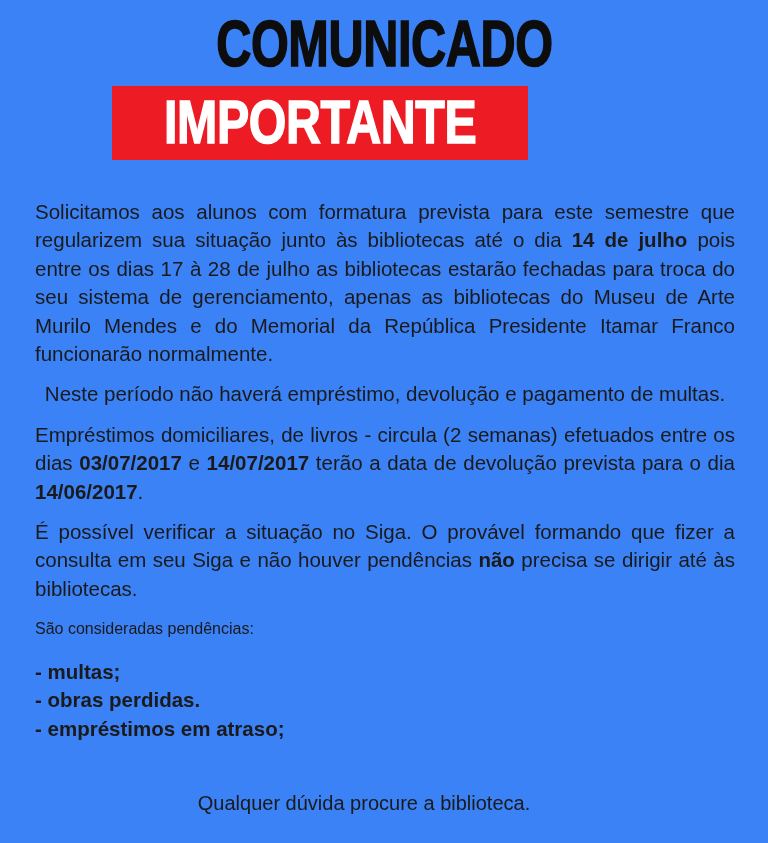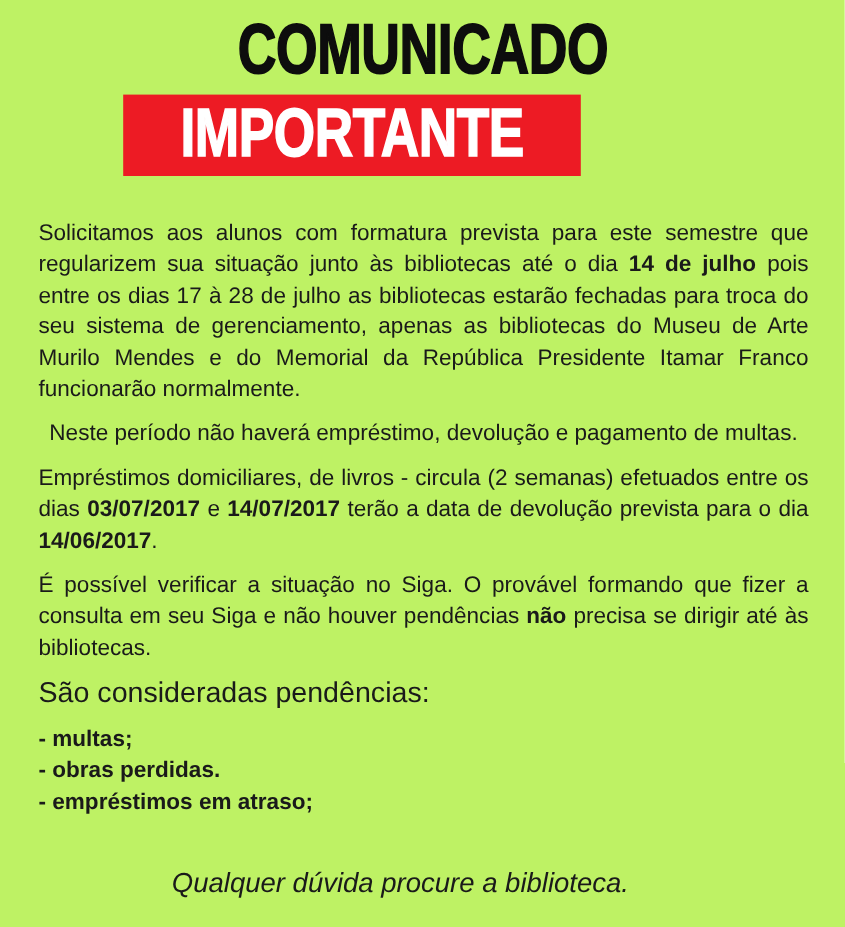--- a/index.html
+++ b/index.html
@@ -13,21 +13,21 @@
     overflow: hidden;
     font-family: "Liberation Sans", sans-serif;
     color: #1a1a1a;
     position: relative;
   }
 
   #page {
     position: relative;
     width: 768px;
     height: 843px;
-    background: #bef264;
+    background: #3b82f6;
   }
 
   
   .headline-area {
     position: absolute;
     left: 0;
     top: 0;
     width: 768px;
     height: 182px;
   }
@@ -93,46 +93,45 @@
     text-align: justify;
     text-justify: inter-word;
     -webkit-font-smoothing: antialiased;
   }
   .para.last-flow {
     text-align: center;
   }
   .para b, .para strong { font-weight: 700; }
 
   .list-intro {
-    font-size: 26px;
+    font-size: 16px;
     line-height: 28.4px;
     margin: 0 0 14px 0;
     color: #1a1a1a;
   }
 
   .list {
     margin: 0;
     padding: 0;
     list-style: none;
     font-weight: bold;
   }
   .list li {
     font-size: 20.5px;
     line-height: 28.4px;
     color: #1a1a1a;
   }
 
   .footer-line {
     margin-top: 46px;
-    font-size: 25px;
+    font-size: 20px;
     line-height: 28.4px;
     color: #1a1a1a;
     text-align: center;
     padding-right: 42px;
-    font-style: italic;
   }
 
   .nowrap { white-space: nowrap; }
 </style>
 </head>
 <body>
 
 <div id="page">
 
   <div class="headline-area">

